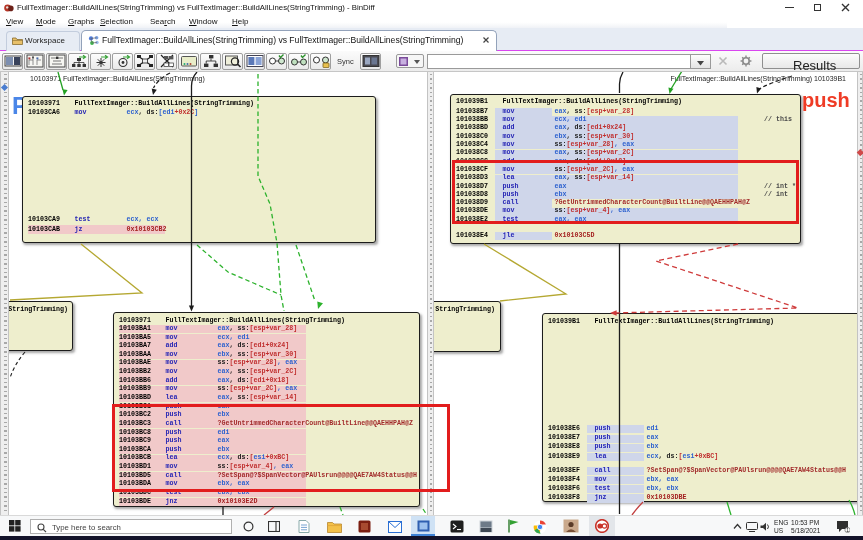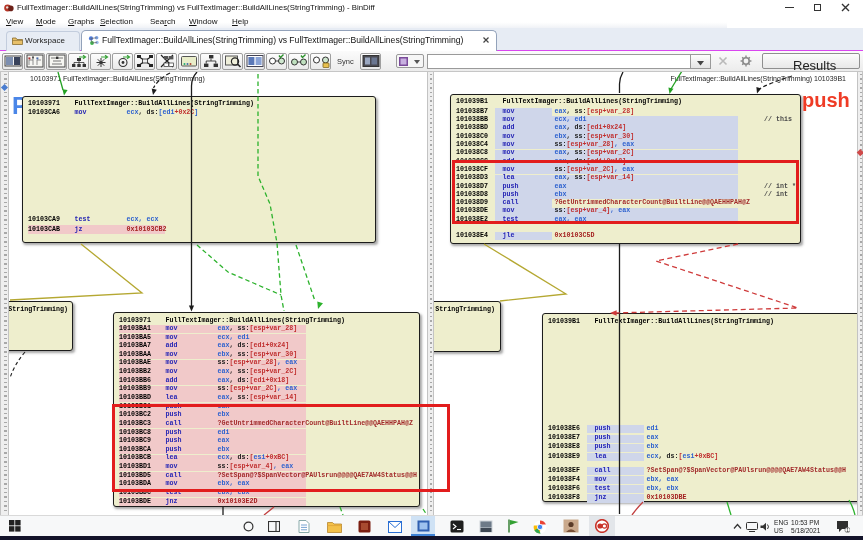--- a/index.html
+++ b/index.html
@@ -347,20 +347,27 @@
     </div>
     <div class="abs" style="left:0;top:515px;width:863px;height:20.5px;background:#f7f8f9;border-top:1px solid #d9d9d9">
       <svg class="abs" style="left:9px;top:4px" width="12" height="12">
         <g fill="#222">
           <rect x="0" y="0" width="5.4" height="5.4"></rect>
           <rect x="6.2" y="0" width="5.4" height="5.4"></rect>
           <rect x="0" y="6.2" width="5.4" height="5.4"></rect>
           <rect x="6.2" y="6.2" width="5.4" height="5.4"></rect>
         </g>
       </svg>
+      <div class="abs" style="left:30px;top:2.5px;width:202px;height:15.5px;background:#fff;border:1px solid #b0b0b0">
+        <svg style="position:absolute;left:6px;top:3px" width="10" height="10">
+          <circle cx="4" cy="4" r="3" fill="none" stroke="#444" stroke-width="1.1"></circle>
+          <path d="M6.3 6.3 L9 9" stroke="#444" stroke-width="1.1"></path>
+        </svg>
+        <div class="abs" style="left:21px;top:3.5px;font-size:7.8px;color:#444">Type here to search</div>
+      </div>
       <svg class="abs" style="left:243px;top:5px" width="11" height="11">
         <circle cx="5.5" cy="5.5" r="4.4" fill="none" stroke="#333" stroke-width="1.2"></circle>
       </svg>
       <svg class="abs" style="left:268px;top:5px" width="12" height="11">
         <rect x="0.5" y="0.5" width="11" height="10" fill="none" stroke="#333" stroke-width="1.1"></rect>
         <path d="M8 0.5 L8 10.5" stroke="#333" stroke-width="1.1"></path>
       </svg>
       <svg class="abs" style="left:298px;top:4px" width="12" height="13">
         <path d="M1 0.5 L8 0.5 L11 3.5 L11 12.5 L1 12.5 Z" fill="#fff" stroke="#8aa" stroke-width="1"></path>
         <path d="M3 5 L9 5 M3 7.4 L9 7.4 M3 9.8 L9 9.8" stroke="#69c" stroke-width="0.9"></path>

